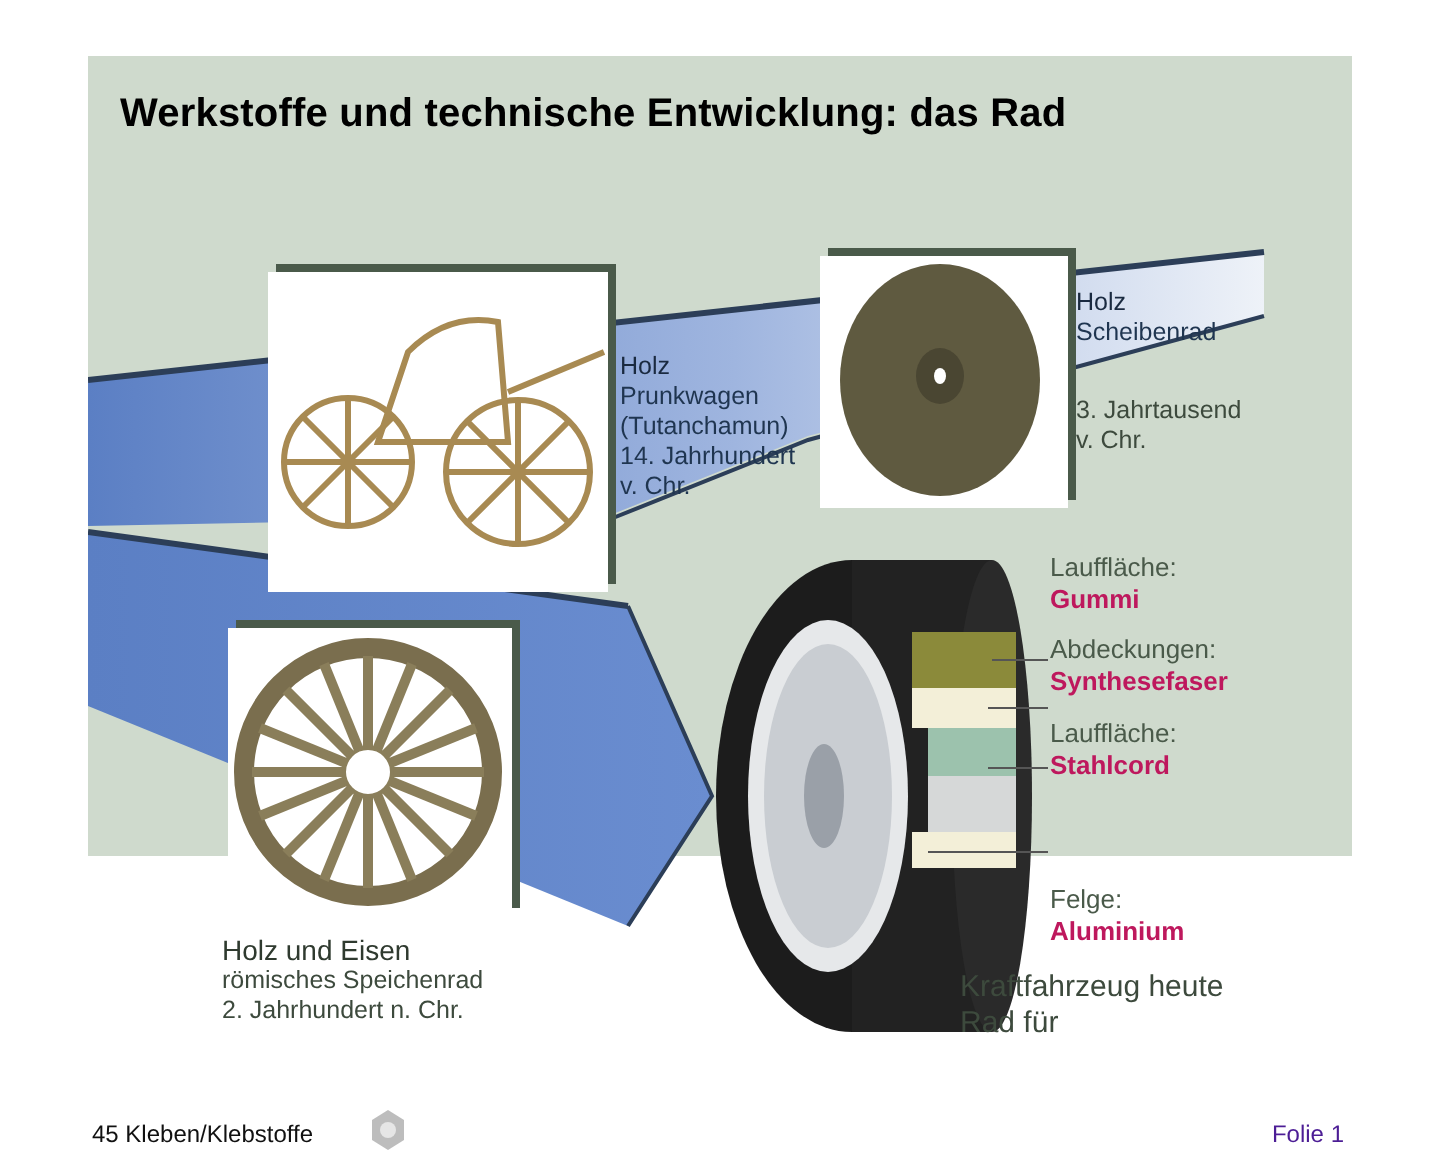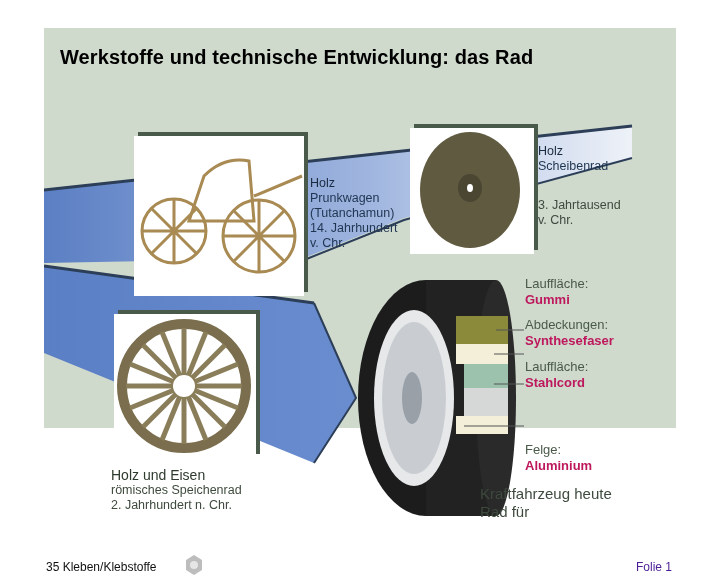--- a/index.html
+++ b/index.html
@@ -140,18 +140,18 @@
   <div class="tire-lbl" style="top:414px;">
     <div>Felge:</div>
     <div class="v">Aluminium</div>
   </div>
   <div class="lbl" style="left:436px;top:457px;font-size:15px;line-height:18px;color:#3d4a3d;">
     <div>Kraftfahrzeug heute</div>
     <div>Rad für</div>
   </div>
 </div>
 
-<div class="footer-left">35 Kleben/Klebstoffe</div>
+<div class="footer-left">45 Kleben/Klebstoffe</div>
 <svg class="logo" viewBox="0 0 20 22">
   <polygon points="10,1 18,6 18,16 10,21 2,16 2,6" fill="#bdbdbd"></polygon>
   <circle cx="10" cy="11" r="4" fill="#e6e6e6"></circle>
 </svg>
 <div class="footer-right">Folie 1</div>
 
 </body></html>

